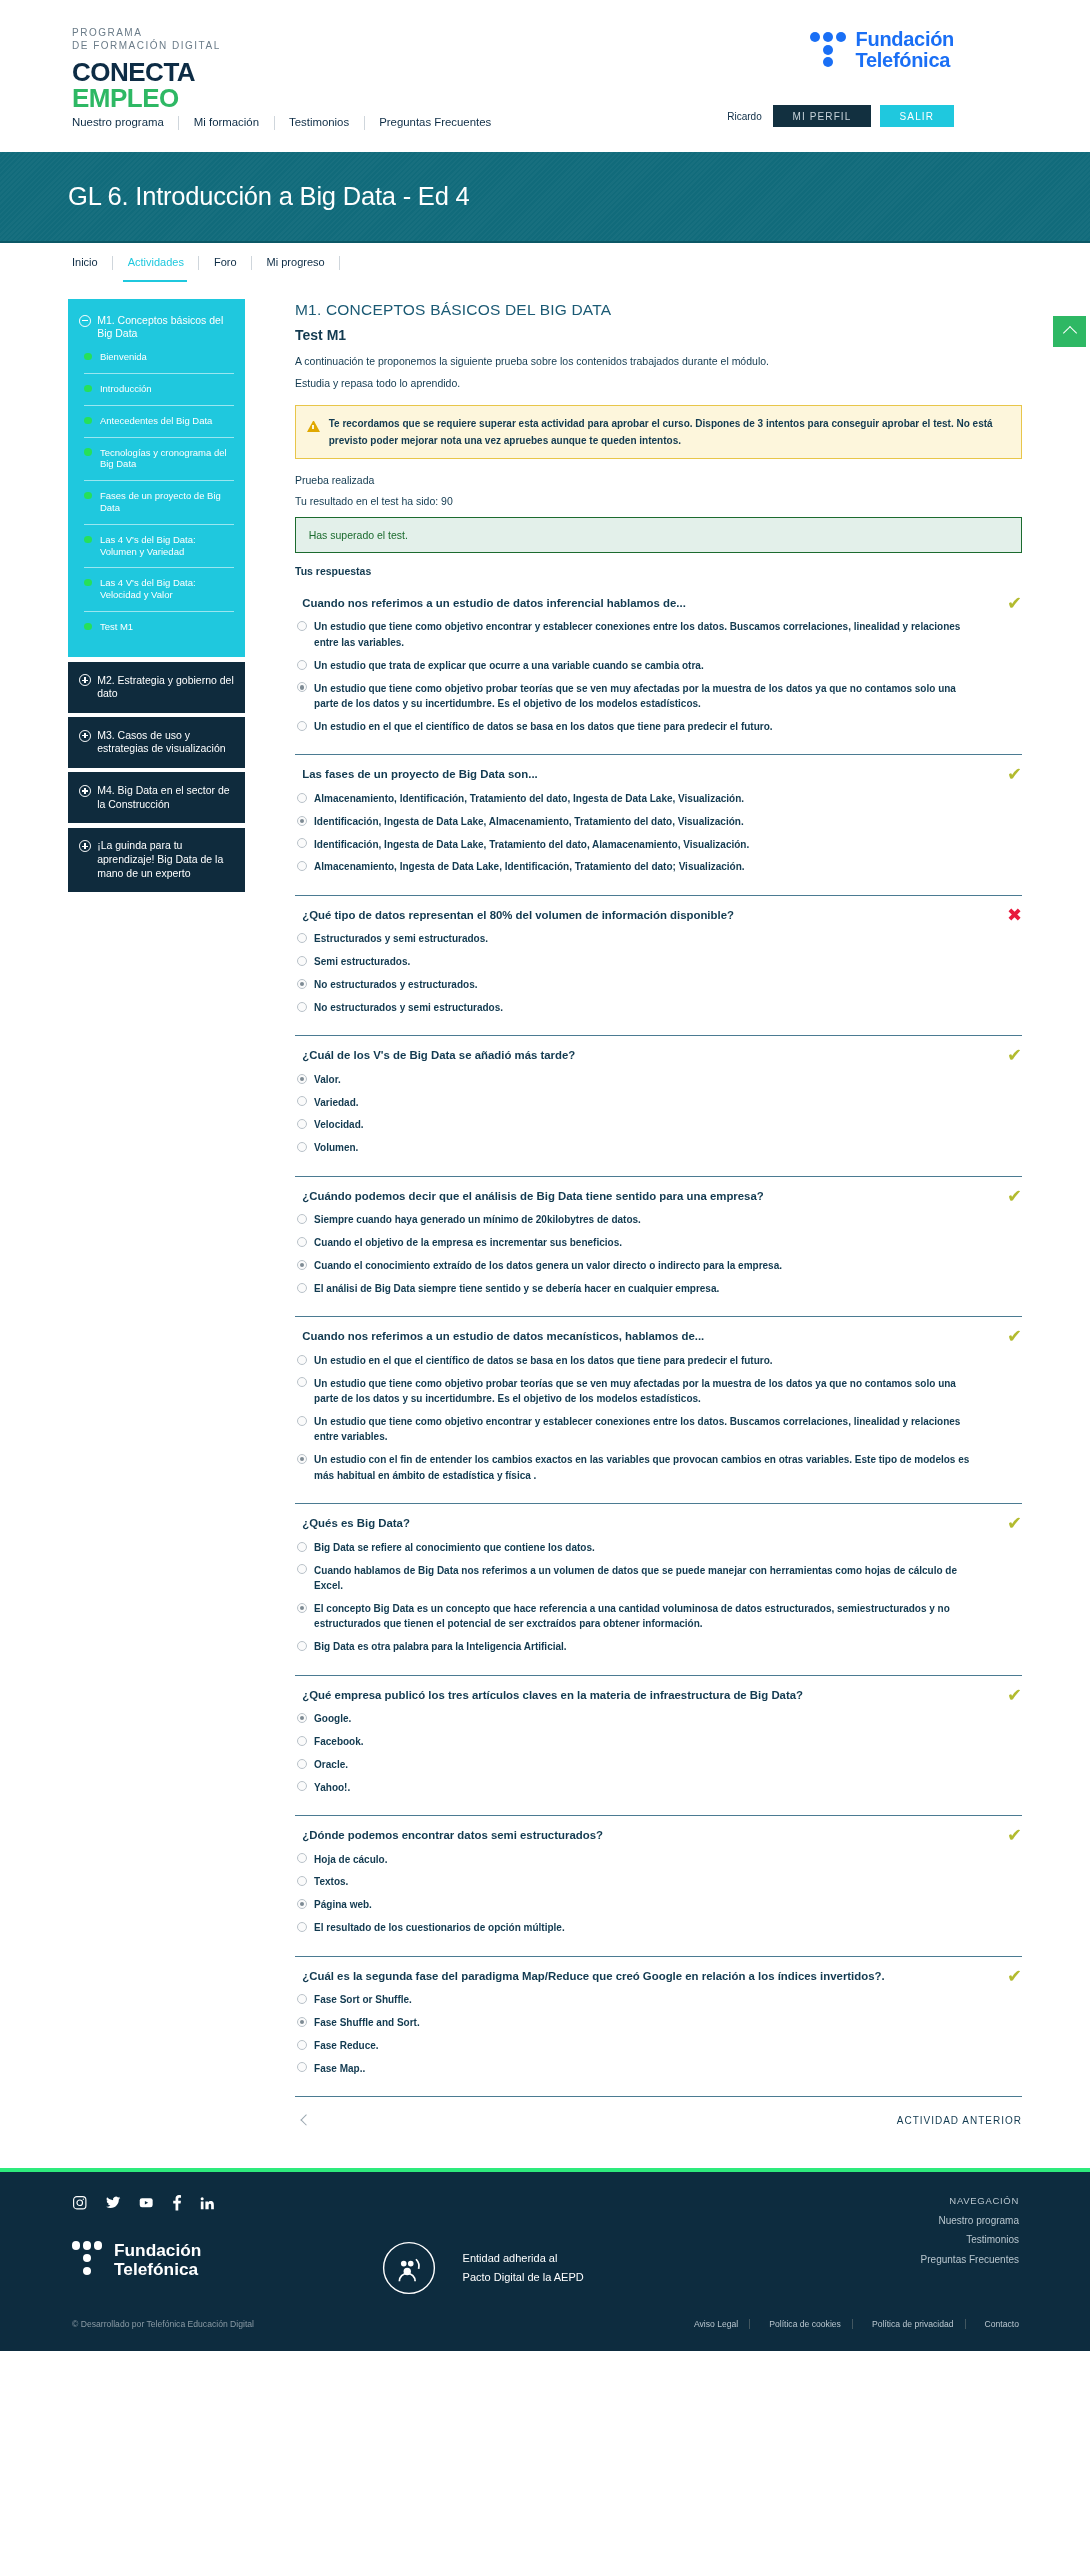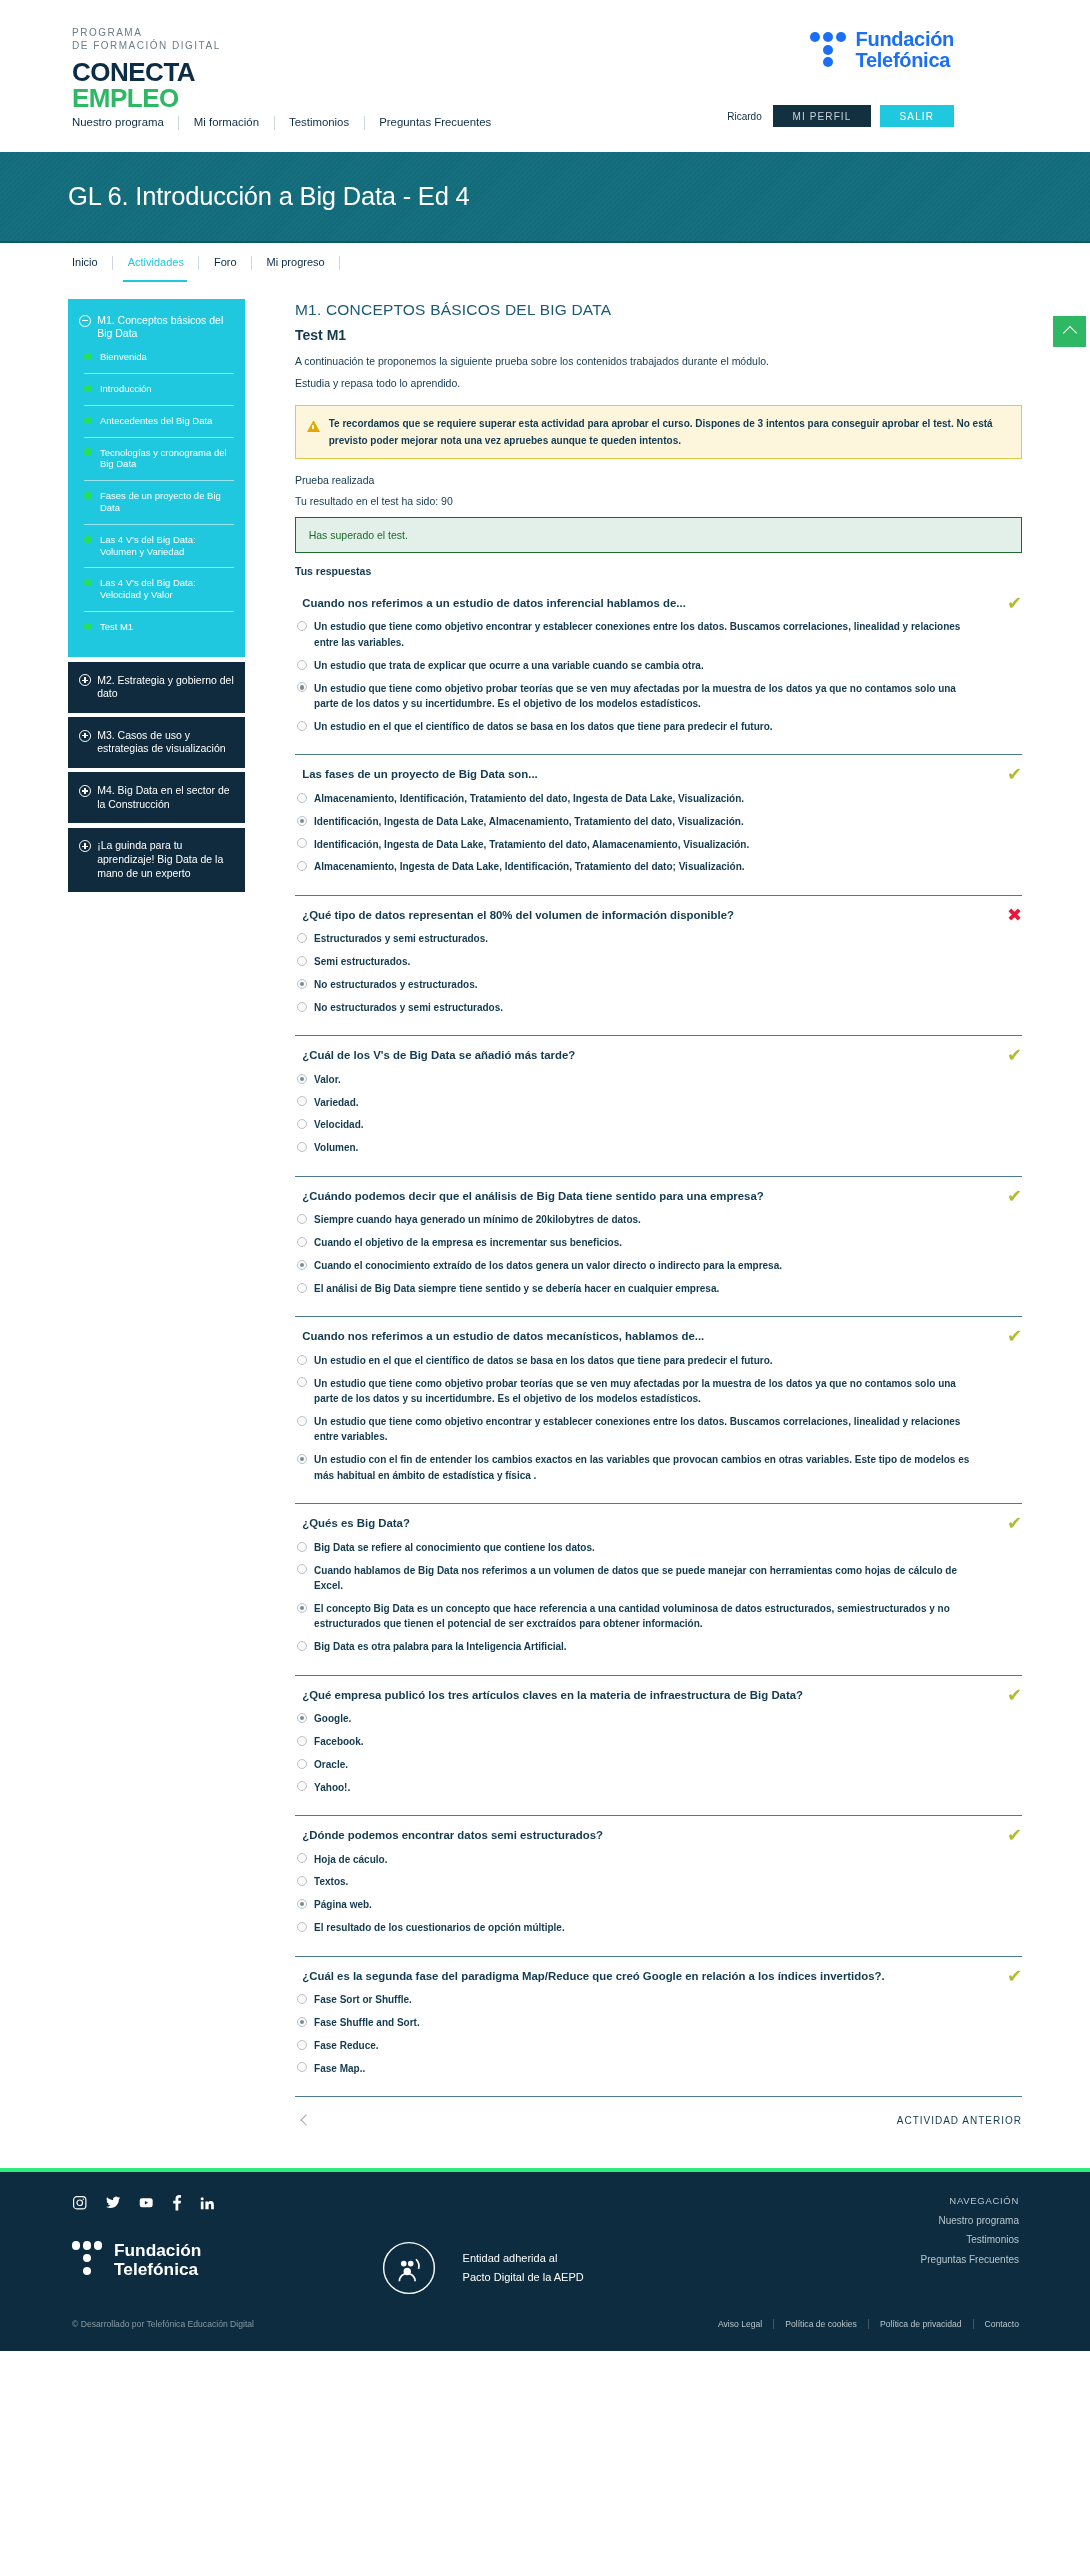--- a/index.html
+++ b/index.html
@@ -482,21 +482,21 @@
     text-decoration: none;
     margin-bottom: 8.2px;
   }
   .f-bottom {
     display: flex;
     justify-content: space-between;
     align-items: center;
     margin-top: 23.6px;
   }
   .f-copy { font-size: 8.6px; color: #8a9aa4; }
-  .f-legal { display: flex; align-items: center; gap: 0; }
+  .f-legal { display: flex; align-items: center; gap: 8px; }
   .f-legal a {
     font-size: 8.6px;
     color: #b9c6ce;
     text-decoration: none;
     padding: 0 11px;
     border-right: 0.9px solid #41565f;
     line-height: 10px;
   }
   .f-legal a:last-child { border-right: none; padding-right: 0; }
 </style>

